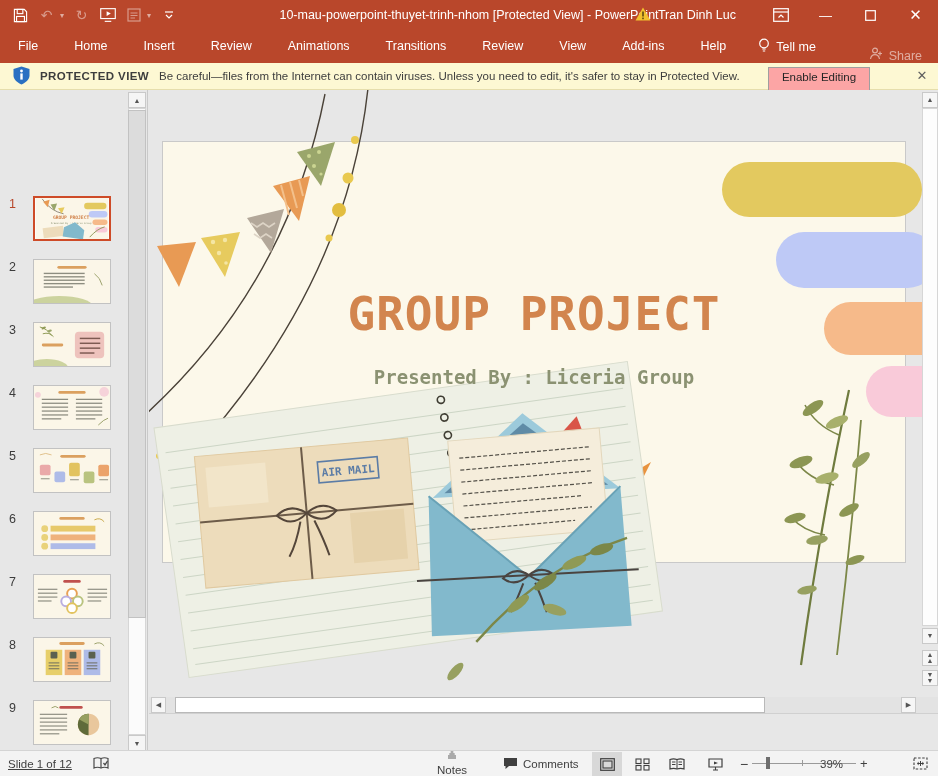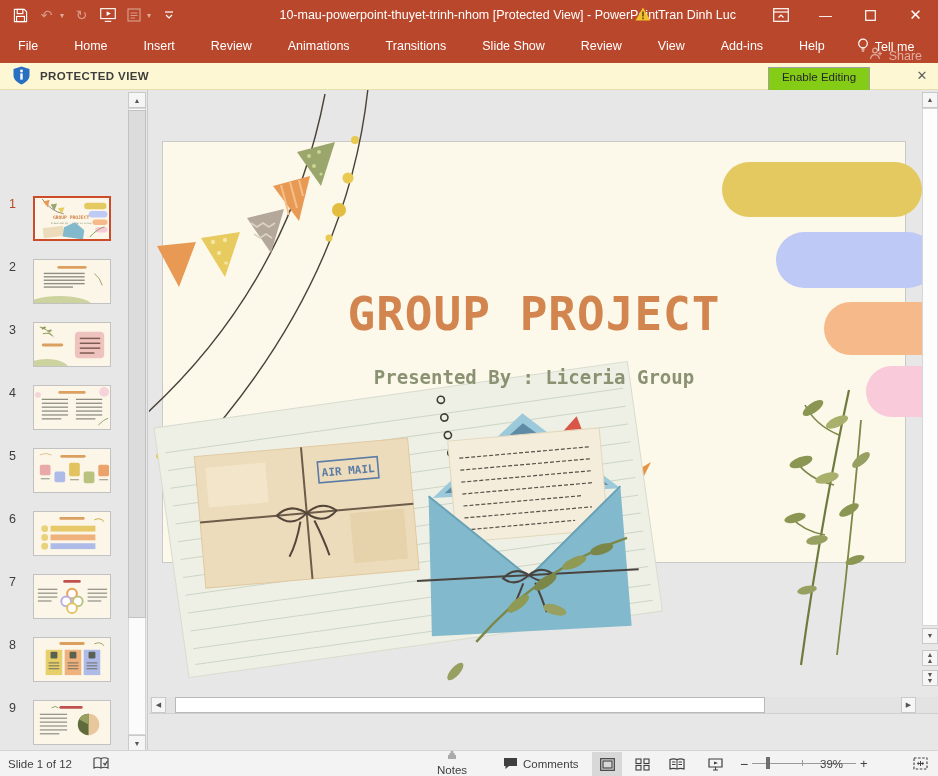--- a/index.html
+++ b/index.html
@@ -20,21 +20,21 @@
   
   #ribbon { position:absolute; left:0; top:30px; width:938px; height:33px; background:#b9472b; color:#fff; display:flex; align-items:center; font-size:12.5px; }
   #ribbon .tab { padding:0 18px; height:33px; line-height:33px; cursor:default; }
   #tellme { display:flex; align-items:center; gap:6px; padding:0 14px; }
   #share { position:absolute; right:16px; top:0; height:33px; display:flex; align-items:flex-end; gap:6px; color:rgba(255,255,255,.55); }
 
   
   #banner { position:absolute; left:0; top:63px; width:938px; height:27px; background:#fdf8d3; border-bottom:1px solid #e6deac; display:flex; align-items:center; font-size:11.5px; color:#3d3d3d; }
   #banner .shield { margin:0 10px 0 13px; }
   #banner b { letter-spacing:.4px; margin-right:10px; font-size:11.5px; }
-  #enable-editing { position:absolute; left:768px; top:4px; width:102px; height:28px; background:#84cc16; border:1px solid #9f9f9f; font-size:11.5px; color:#262626; text-align:center; line-height:18px; }
+  #enable-editing { position:absolute; left:768px; top:4px; width:102px; height:28px; background:#fca5a5; border:1px solid #9f9f9f; font-size:11.5px; color:#262626; text-align:center; line-height:18px; }
   #banner-close { position:absolute; right:8px; top:5px; width:16px; height:16px; color:#5f5f5f; font-size:13px; line-height:16px; text-align:center; }
 
   
   #panel { position:absolute; left:0; top:90px; width:148px; height:660px; background:#e7e7e7; border-right:1px solid #c9c9c9; overflow:hidden; }
   .thumb-num { position:absolute; left:9px; width:18px; font-size:12.5px; color:#3c3c3c; }
   .thumb { position:absolute; left:33px; width:78px; height:45px; background:#fff; border:1px solid #c2c2c2; }
   .thumb.sel { border:2px solid #ce4b28; }
   .thumb svg { display:block; width:100%; height:100%; }
   .sbar-btn { position:absolute; width:18px; height:16px; background:#f5f5f5; border:1px solid #c9c9c9; color:#555; font-size:7px; text-align:center; line-height:15px; }
   #panel-track { position:absolute; left:128px; top:18px; width:18px; height:627px; background:#fbfbfb; border:1px solid #d6d6d6; }
@@ -133,21 +133,20 @@
   </div>
 </div>
 
 <div id="ribbon">
   <span class="tab">File</span>
   <span class="tab">Home</span>
   <span class="tab">Insert</span>
   <span class="tab">Review</span>
   <span class="tab">Animations</span>
   <span class="tab">Transitions</span>
-  <span class="tab">Slide Show</span>
   <span class="tab">Review</span>
   <span class="tab">View</span>
   <span class="tab">Add-ins</span>
   <span class="tab">Help</span>
   <span id="tellme">
     <span>
       <svg width="12" height="15" viewBox="0 0 12 15">
           <circle cx="6" cy="5.5" r="4.3" fill="none" stroke="#fff" stroke-width="1.2"></circle>
           <path d="M4.3 11h3.4M4.8 13h2.4" stroke="#fff" stroke-width="1.2"></path>
         </svg>
@@ -168,20 +167,21 @@
 
 <div id="banner">
   <span class="shield">
     <svg width="17" height="19" viewBox="0 0 17 19">
         <path d="M8.5 0.5 16.5 3v6.2c0 4.6-3.6 7-8 9.3-4.4-2.3-8-4.7-8-9.3V3z" fill="#2a70c2"></path>
         <circle cx="8.5" cy="5" r="1.4" fill="#fff"></circle>
         <rect x="7.3" y="7.4" width="2.4" height="6.2" fill="#fff"></rect>
       </svg>
   </span>
   <b>PROTECTED VIEW</b>
+  <span>Be careful—files from the Internet can contain viruses. Unless you need to edit, it's safer to stay in Protected View.</span>
   <span id="enable-editing">Enable Editing</span>
   <span id="banner-close">✕</span>
 </div>
 
 <div id="panel">
   <span class="thumb-num" style="top:107px;color:#b7472a;">1</span>
   <div class="thumb sel" style="top:106px;">
     <svg viewBox="0 0 78 44">
       <rect width="78" height="44" fill="#fbf6e8"></rect>
       <path d="M7,1 Q16,14 30,17" stroke="#5a5248" stroke-width="0.7" fill="none"></path>
@@ -494,21 +494,21 @@
 
   <div id="hscroll">
     <div class="hbtn" style="left:2px;">◀</div>
     <div id="hthumb"></div>
     <div class="hbtn" style="left:752px;">▶</div>
   </div>
   <div id="notes-strip"></div>
 </div>
 
 <div id="statusbar">
-  <div class="cell" style="left:8px;">Slide 1 of 12</div>
+  <div class="cell" style="left:8px;text-decoration:underline;">Slide 1 of 12</div>
   <div class="cell" style="left:93px;">
     <svg width="16" height="15" viewBox="0 0 16 15">
         <path d="M1 2.5 Q4.5 1 8 2.5 Q11.5 1 15 2.5 V12 Q11.5 10.5 8 12 Q4.5 10.5 1 12 Z" fill="none" stroke="#4a4a4a" stroke-width="1.2"></path>
         <path d="M8 2.5 V12" stroke="#4a4a4a" stroke-width="1.2"></path>
         <path d="M10.5 7 l1.5 1.8 L14.5 5" fill="none" stroke="#4a4a4a" stroke-width="1.3"></path>
       </svg>
   </div>
   <div class="cell" style="left:122px;margin-top:27px;">Vietnamese</div>
 
   <div class="cell" style="left:437px;flex-direction:column;">

